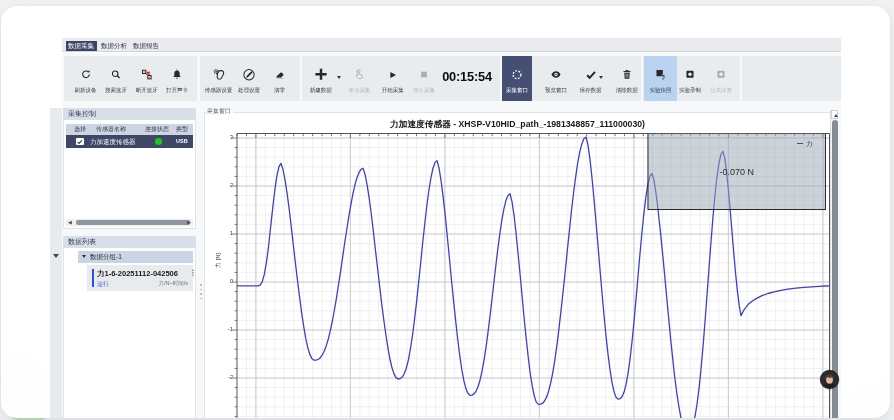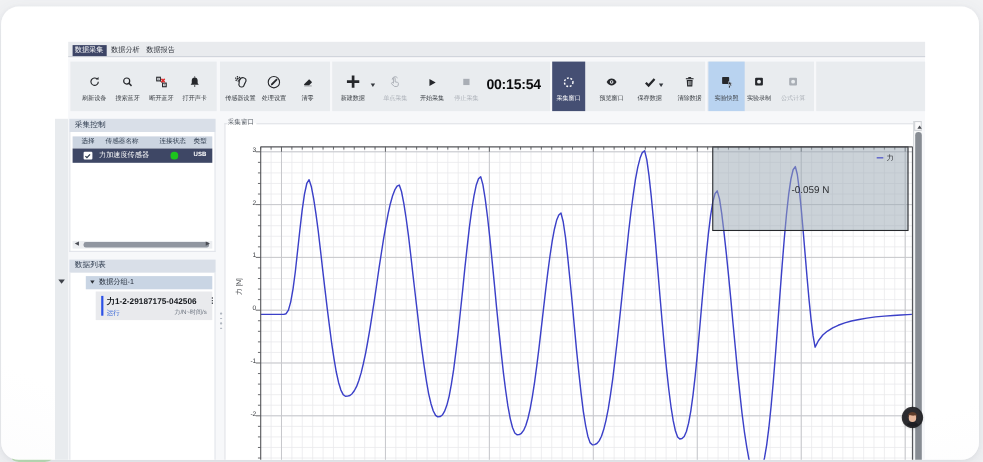--- a/index.html
+++ b/index.html
@@ -298,34 +298,35 @@
 </div>
 
 <div class="panel-header" style="top:236px;">数据列表</div>
 <div class="panel-body" style="top:248px; height:176px;"></div>
 <div class="abs" id="dl-group-row">
   <span class="garrow"></span>
   <span class="glabel">数据分组-1</span>
 </div>
 <div class="abs" id="dl-item">
   <span class="ibar"></span>
-  <span class="ititle">力1-2-29187175-042506</span>
+  <span class="ititle">力1-6-20251112-042506</span>
   <span class="ikebab">⋮</span>
   <span class="iaction">运行</span>
   <span class="iaxes">力/N~时间/s</span>
 </div>
 <div class="splitter-dot" style="top:284px;"></div>
 <div class="splitter-dot" style="top:288.6px;"></div>
 <div class="splitter-dot" style="top:293.2px;"></div>
 <div class="splitter-dot" style="top:297.8px;"></div>
 
 <div class="abs" id="chart-box"></div>
 <div class="abs" id="chart-topline-a"></div>
 <div class="abs" id="chart-topline-b"></div>
 <div class="abs" id="chart-frame-label">采集窗口</div>
+<div class="abs" id="chart-title">力加速度传感器 - XHSP-V10HID_path_-1981348857_111000030)</div>
 <div class="abs" id="chart-ylabel">力 [N]</div>
 <div class="abs" id="ytick-labels">
         <div class="ytick-label" style="top: 134.3px;">3</div>
         <div class="ytick-label" style="top: 182.3px;">2</div>
         <div class="ytick-label" style="top: 230.3px;">1</div>
         <div class="ytick-label" style="top: 278.3px;">0</div>
         <div class="ytick-label" style="top: 326.3px;">-1</div>
         <div class="ytick-label" style="top: 374.3px;">-2</div>
       </div>
 <svg class="abs" id="chart-svg" viewBox="0 0 608 296" preserveAspectRatio="none">
@@ -526,21 +527,21 @@
         <line x1="564.5499999999998" y1="3.5" x2="564.5499999999998" y2="6" stroke="#55565a" stroke-width="0.8"></line>
         <line x1="573.9999999999999" y1="3.5" x2="573.9999999999999" y2="6" stroke="#55565a" stroke-width="0.8"></line>
         <line x1="583.4499999999999" y1="3.5" x2="583.4499999999999" y2="6" stroke="#55565a" stroke-width="0.8"></line>
         <line x1="592.9" y1="3.5" x2="592.9" y2="8" stroke="#55565a" stroke-width="0.8"></line>
         <polyline points="7.0,155.8 11.0,155.8 15.0,155.8 19.0,155.8 23.0,155.8 27.0,155.8 28.0,155.8 30.1,155.2 32.2,151.9 34.3,144.4 36.4,132.6 38.5,116.8 40.5,98.4 42.6,79.1 44.7,61.0 46.8,46.4 48.9,36.8 51.0,33.4 53.0,39.5 55.1,50.4 57.2,64.2 59.3,80.0 61.3,97.1 63.3,114.9 65.4,132.9 67.5,150.5 69.6,167.2 71.6,182.7 73.7,196.4 75.7,208.2 77.8,217.7 79.9,224.6 82.0,228.8 84.0,230.2 86.0,230.1 88.1,229.5 90.1,227.9 92.1,225.2 94.2,221.3 96.2,215.9 98.3,209.0 100.3,200.7 102.4,191.0 104.4,180.0 106.5,167.9 108.5,154.9 110.6,141.3 112.6,127.5 114.6,113.6 116.7,100.0 118.7,87.2 120.8,75.2 122.8,64.5 124.8,55.4 126.9,48.0 128.9,42.7 131.0,39.3 133.0,38.2 135.0,44.1 137.1,54.8 139.2,68.4 141.3,84.0 143.3,100.9 145.3,118.7 147.4,136.8 149.5,154.8 151.5,172.1 153.6,188.5 155.7,203.5 157.7,216.7 159.7,228.0 161.8,237.0 163.9,243.6 166.0,247.6 168.0,249.0 170.1,248.7 172.1,247.3 174.1,244.0 176.2,238.5 178.3,230.3 180.3,219.5 182.4,206.1 184.4,190.4 186.5,172.7 188.5,153.6 190.6,133.7 192.6,113.8 194.7,94.5 196.7,76.7 198.8,61.0 200.9,48.1 202.9,38.5 205.0,32.6 207.0,30.6 209.0,37.8 211.1,50.8 213.2,67.3 215.3,86.1 217.3,106.5 219.4,127.8 221.4,149.2 223.5,170.1 225.6,190.1 227.6,208.5 229.7,225.0 231.7,239.0 233.8,250.3 235.9,258.6 238.0,263.6 240.0,265.3 242.0,265.1 244.0,263.9 246.0,261.3 248.0,256.8 250.0,250.2 252.0,241.4 254.0,230.3 256.0,217.3 258.0,202.4 260.0,186.2 262.0,169.0 264.0,151.5 266.0,134.2 268.0,117.6 270.0,102.5 272.0,89.2 274.0,78.4 276.0,70.3 278.0,65.4 280.0,63.7 282.0,71.6 284.1,85.8 286.1,103.7 288.1,123.9 290.2,145.5 292.2,167.4 294.2,189.0 296.3,209.4 298.3,227.8 300.3,243.9 302.4,256.9 304.4,266.5 306.4,272.4 308.5,274.4 310.5,274.2 312.6,273.2 314.7,270.8 316.8,266.6 318.8,260.5 320.9,252.1 323.0,241.5 325.0,228.8 327.1,213.9 329.1,197.3 331.2,179.1 333.3,159.7 335.4,139.7 337.4,119.5 339.5,99.6 341.5,80.5 343.6,62.7 345.7,46.7 347.7,33.0 349.8,21.9 351.9,13.7 353.9,8.7 356.0,7.0 358.0,15.1 360.0,29.6 362.0,48.0 364.0,69.1 366.0,91.9 368.0,115.6 370.0,139.5 372.0,162.9 374.0,185.2 376.0,205.8 378.0,224.1 380.0,239.8 382.0,252.4 384.0,261.6 386.0,267.2 388.0,269.1 390.0,268.7 392.0,266.8 394.0,262.3 396.0,254.7 398.0,243.7 400.0,229.2 402.0,211.7 404.0,191.5 406.0,169.4 408.0,146.4 410.0,123.5 412.0,101.8 414.0,82.4 416.0,66.0 418.0,53.7 420.0,46.1 422.0,43.5 424.1,50.8 426.1,63.9 428.1,80.5 430.2,99.6 432.3,120.4 434.4,142.2 436.4,164.3 438.5,186.3 440.5,207.6 442.6,227.6 444.6,246.0 446.7,262.3 448.8,276.0 450.8,287.1 452.9,295.2 454.9,300.1 457.0,301.8 459.0,301.4 461.0,299.3 463.0,294.5 465.0,286.3 467.0,274.4 469.0,258.6 471.0,239.3 473.0,216.8 475.0,191.8 477.0,165.2 479.0,138.2 481.0,111.7 483.0,86.8 485.0,64.8 487.0,46.5 489.0,32.8 491.0,24.3 493.0,21.4 494.8,28.4 496.6,42.1 498.4,59.9 500.2,80.4 502.0,101.9 503.8,123.4 505.6,143.5 507.4,161.1 509.2,175.4 511.0,185.6 514.0,179.8 518.0,174.6 522.0,171.2 527.0,168.1 532.0,165.7 538.0,163.5 544.0,161.8 551.0,160.4 558.0,159.2 566.0,158.1 574.0,157.4 582.0,156.8 589.0,156.3 595.0,156.0 599.0,155.8" fill="none" stroke="#3b40c8" stroke-width="1.3" stroke-linejoin="round"></polyline>
         <rect x="417.95799999999997" y="3.5360000000000014" width="177.51300000000003" height="75.984" fill="rgba(155,168,181,.52)" stroke="#26282c" stroke-width="1"></rect>
         <line x1="7" y1="3.5" x2="599.5" y2="3.5" stroke="#55565a" stroke-width="1"></line>
         <line x1="7" y1="3.5" x2="7" y2="296" stroke="#55565a" stroke-width="1"></line>
         <line x1="599.5" y1="3.5" x2="599.5" y2="296" stroke="#55565a" stroke-width="1"></line>
       </svg>
-<div class="abs" id="cursor-readout">-0.059 N</div>
+<div class="abs" id="cursor-readout">-0.070 N</div>
 <div class="abs" id="legend">
   <span class="dash"></span>
   <span class="ltext">力</span>
 </div>
 <div class="abs" id="chart-vscroll">
   <span id="vs-arrow-btn">
           <span id="vs-arrow"></span>
         </span>
   <span id="vs-thumb"></span>
 </div>

